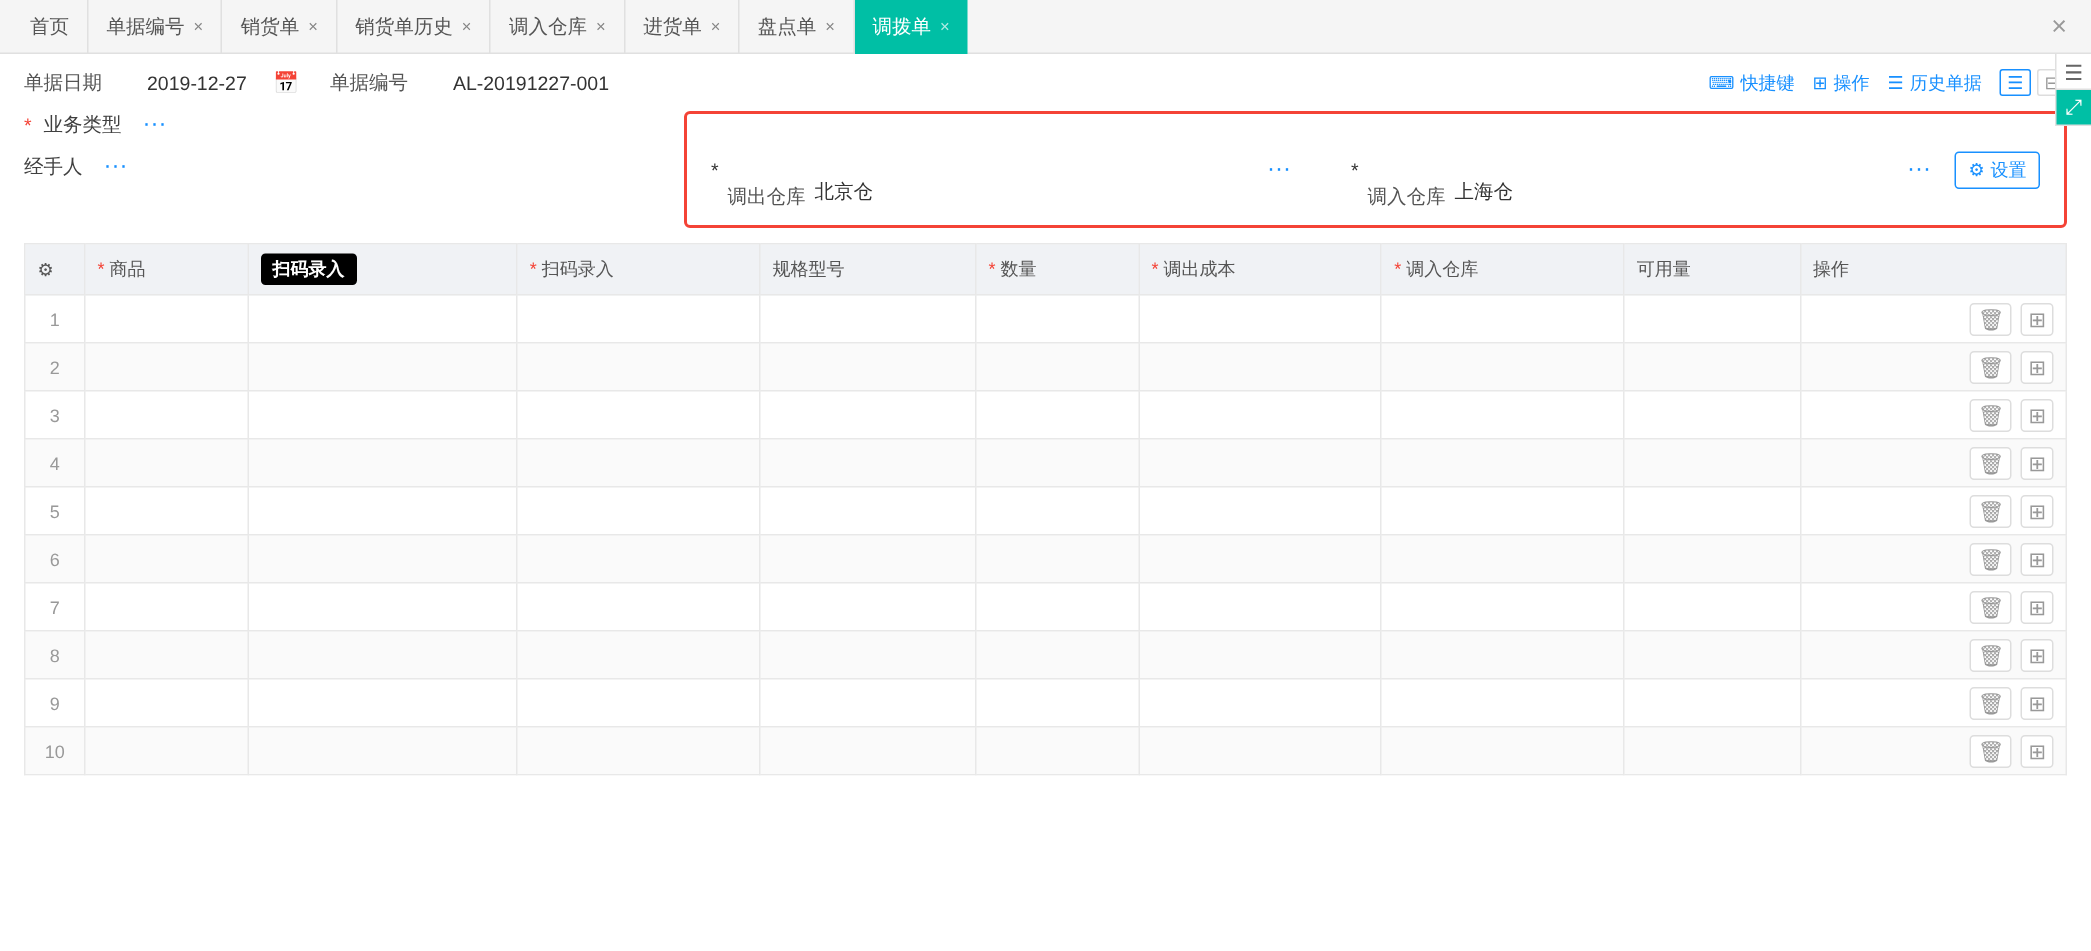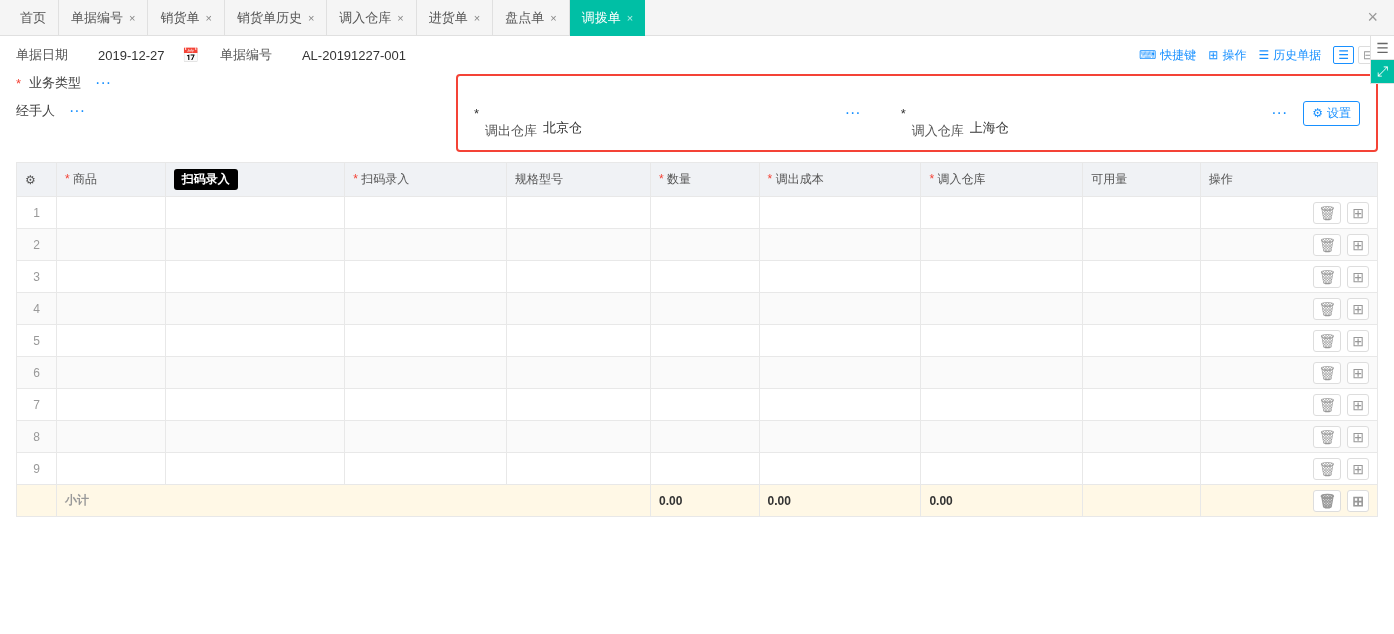--- a/index.html
+++ b/index.html
@@ -494,26 +494,29 @@
       <td></td>
       <td></td>
       <td></td>
       <td>
         <div class="action-cell">
           <span class="action-btn">🗑</span>
           <span class="action-btn">⊞</span>
         </div>
       </td>
     </tr>
-          <tr class="subtotal-row">
-      <td class="row-num"></td>
-      <td colspan="4" style="color:#999;">小计</td>
-      <td>0.00</td>
-      <td>0.00</td>
-      <td>0.00</td>
+          <tr>
+      <td class="row-num">10</td>
+      <td></td>
+      <td></td>
+      <td></td>
+      <td></td>
+      <td></td>
+      <td></td>
+      <td></td>
       <td></td>
       <td>
         <div class="action-cell">
           <span class="action-btn">🗑</span>
           <span class="action-btn">⊞</span>
         </div>
       </td>
     </tr>
         </tbody>
     </table>

